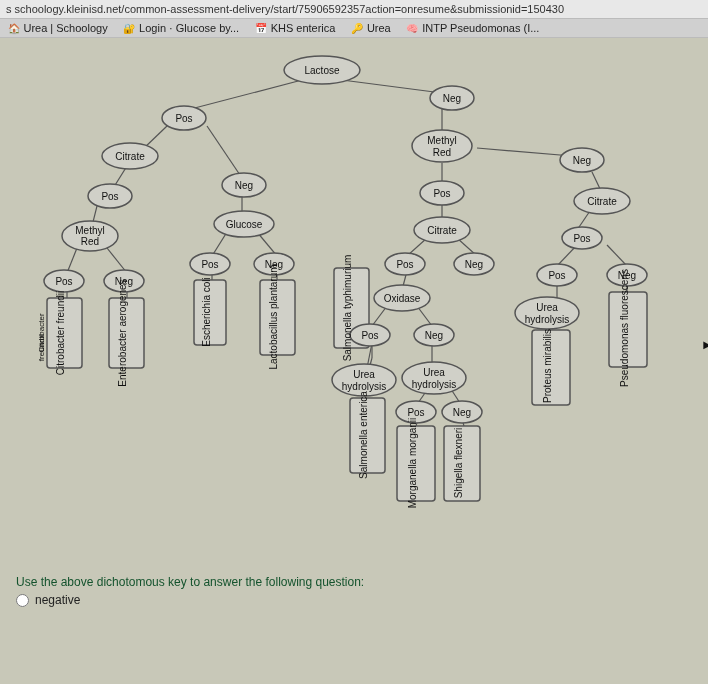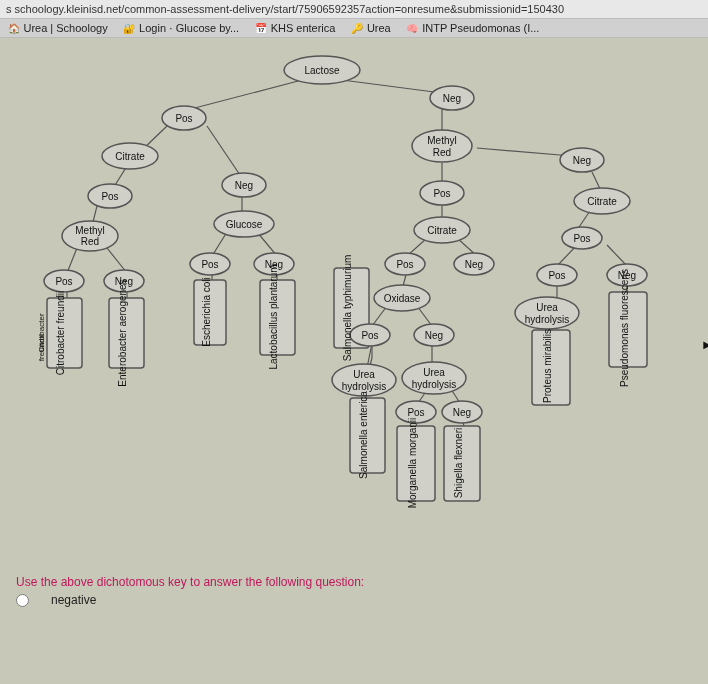--- a/index.html
+++ b/index.html
@@ -56,30 +56,30 @@
     .question-section {
       position: absolute;
       bottom: 0;
       left: 0;
       width: 100%;
       padding: 8px 16px;
       background: #c8c8b8;
     }
     .question-text {
       font-size: 12px;
-      color: #be185d;
+      color: #14532d;
       margin-bottom: 4px;
     }
     .question-text em {
       font-style: italic;
     }
     .radio-option {
       display: flex;
       align-items: center;
-      gap: 22px;
+      gap: 6px;
       margin: 3px 0;
       font-size: 12px;
       color: #222;
     }
     .radio-option input[type="radio"] {
       width: 13px;
       height: 13px;
     }
     ellipse, rect {
       stroke: #555;

